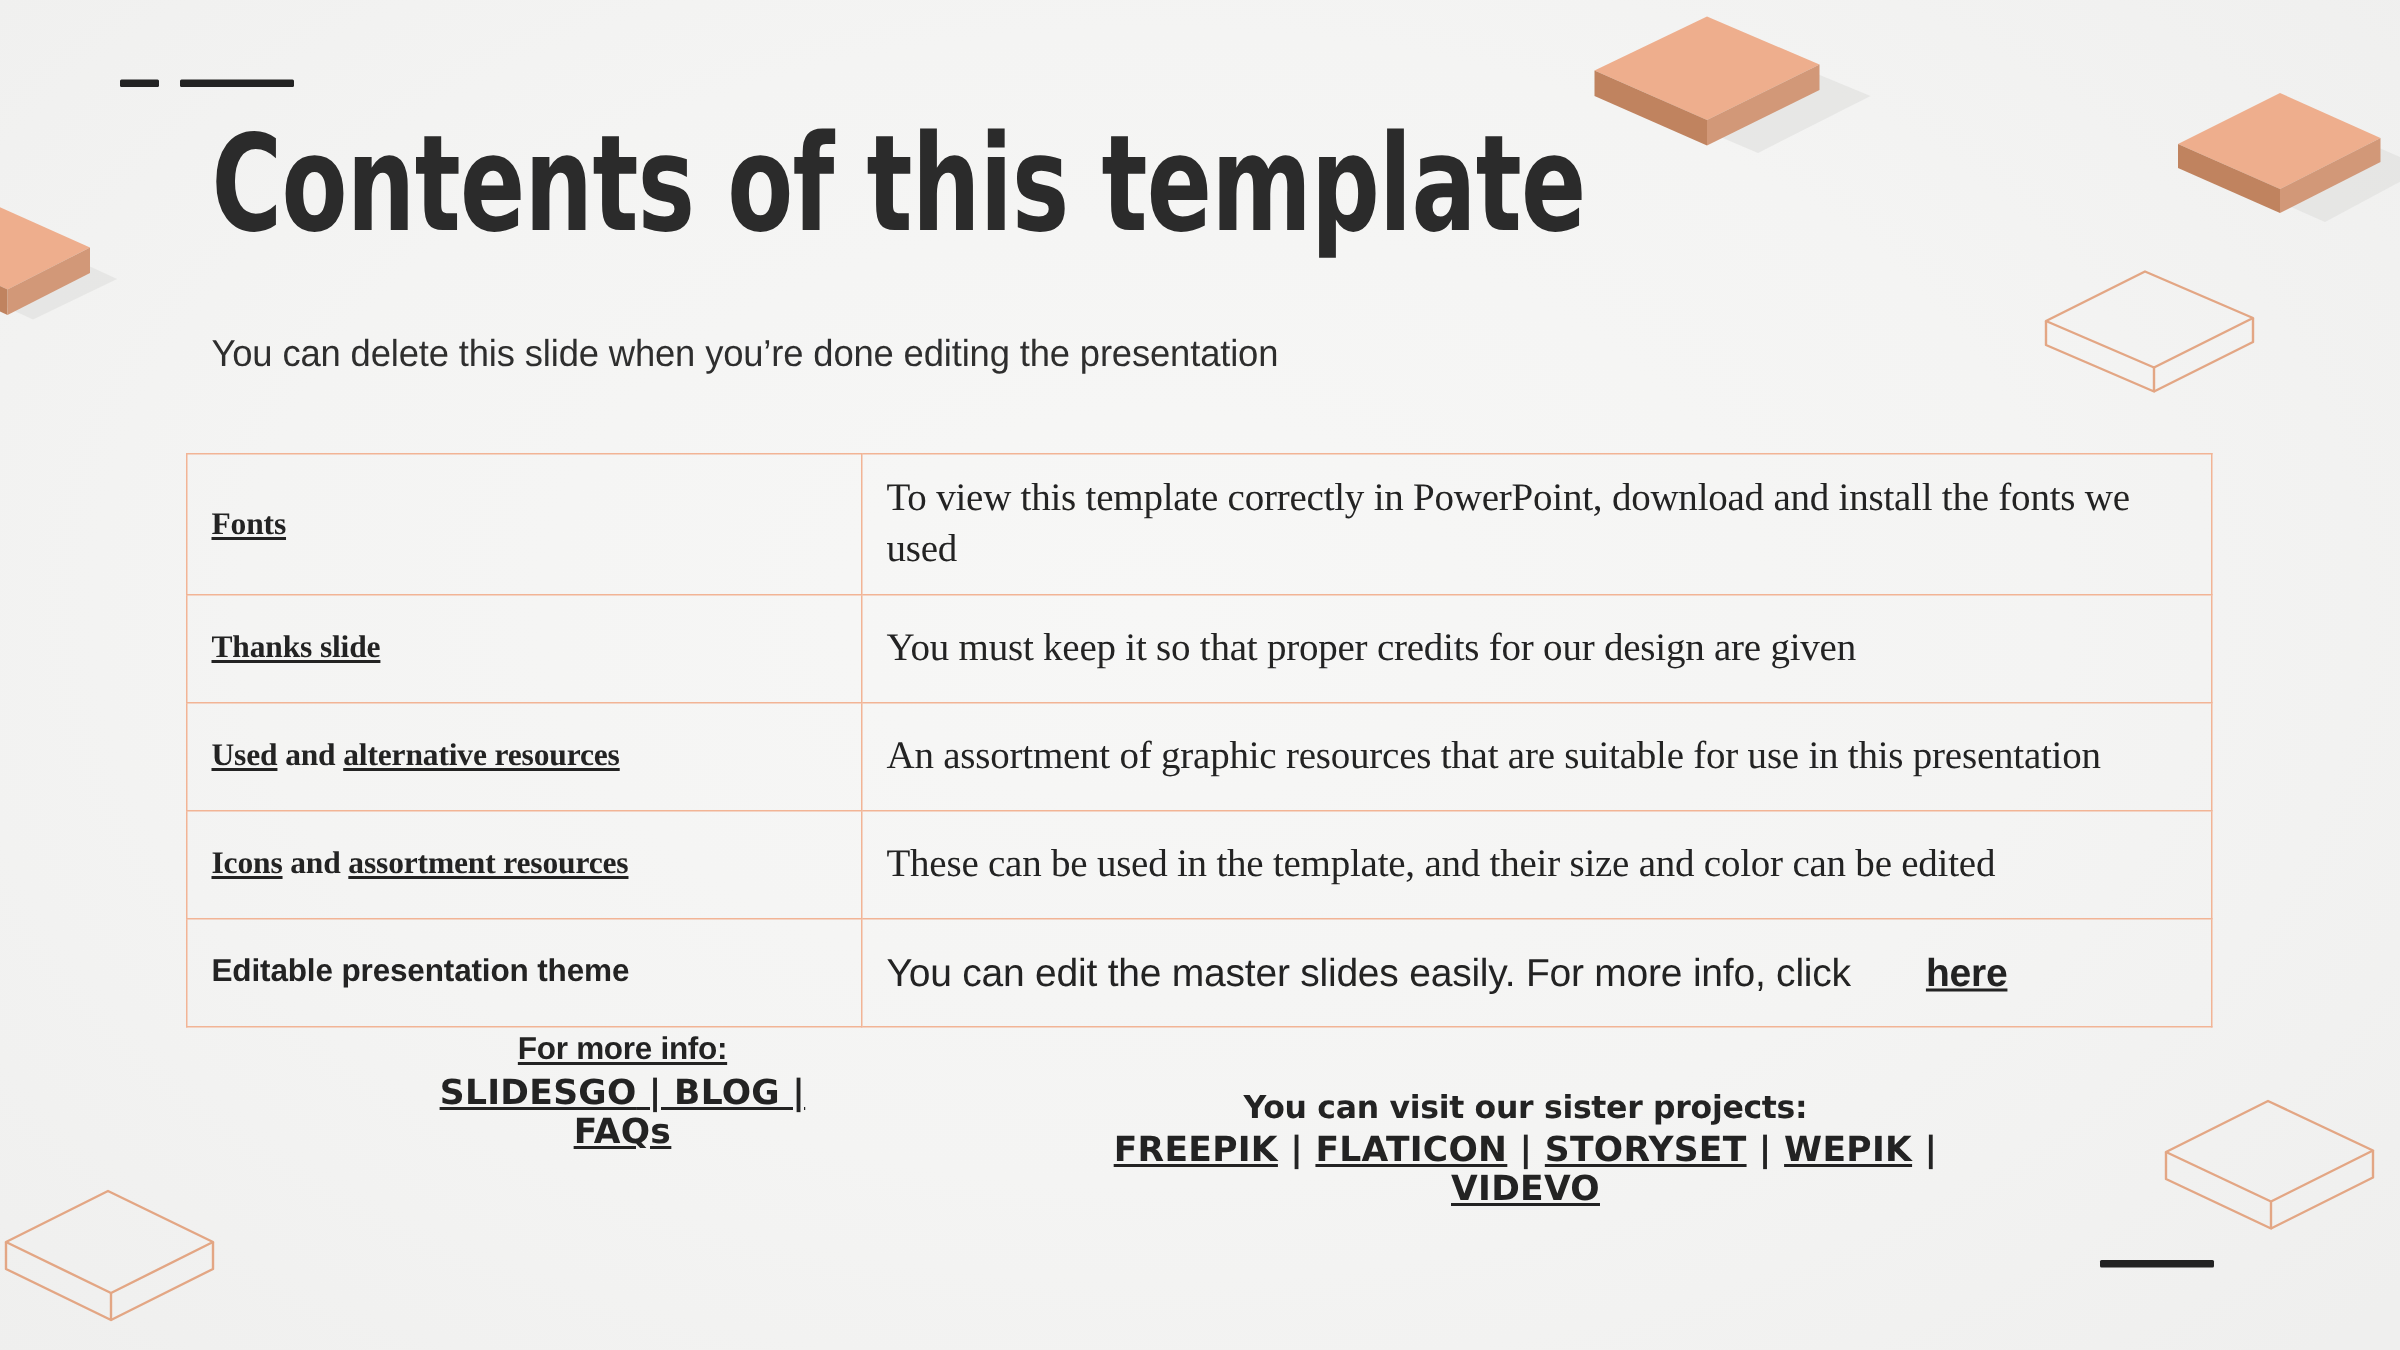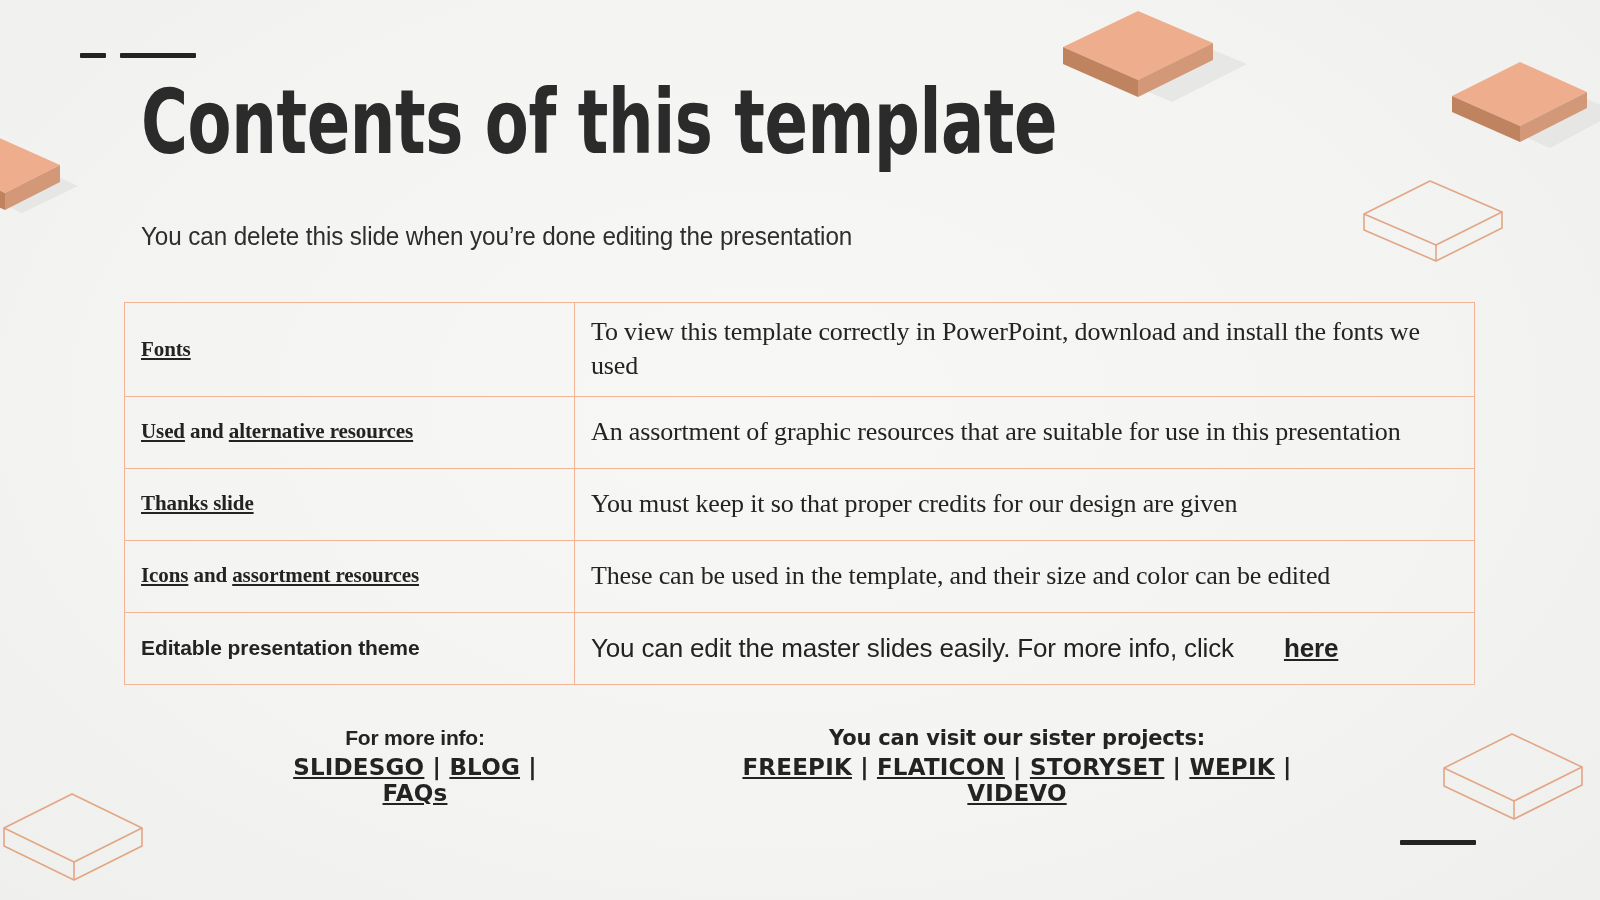--- a/index.html
+++ b/index.html
@@ -64,21 +64,21 @@
   .rgt .u { font-weight:bold;margin-left:43px; }
   .r2 td { height:72px;font-family:Liberation Serif, serif; }
   .r1 td { height:72px; }
 
   
   .foot { position:absolute; text-align:center; color:#232323; }
   .foot .hdr { font-weight:bold; font-size:21px; letter-spacing:-0.2px; }
   .foot .lnks { font-weight:bold; font-size:23px; letter-spacing:0.2px; margin-top:4px; }
   .foot .lnks .u { text-decoration:underline; text-underline-offset:2px; text-decoration-thickness:2px; }
   .foot .sep { font-weight:bold; }
-  #foot-left { left:275px; top:726px; width:280px; }
+  #foot-left { left:275px; top:688px; width:280px;text-decoration:underline; }
   #foot-left .hdr { font-family:"Liberation Sans", sans-serif; }
   #foot-right { left:722px; top:726px; width:590px; }
 
   .geo { font-family:"DejaVu Sans","Liberation Sans", sans-serif; }
 </style>
 </head>
 <body>
 
 <div id="slide">
 
@@ -141,32 +141,32 @@
             <tr class="r2">
               <td class="lft">
                 <div class="inner"><span class="u">Fonts</span></div>
               </td>
               <td class="rgt">
                 <div class="inner"><span>To view this template correctly in PowerPoint, download and install the fonts we used</span></div>
               </td>
             </tr>
             <tr class="r2">
               <td class="lft">
+                <div class="inner"><span class="u">Thanks slide</span></div>
+              </td>
+              <td class="rgt">
+                <div class="inner"><span>You must keep it so that proper credits for our design are given</span></div>
+              </td>
+            </tr>
+            <tr class="r2">
+              <td class="lft">
                 <div class="inner"><span class="u">Used</span><span> and </span><span class="u">alternative resources</span></div>
               </td>
               <td class="rgt">
                 <div class="inner"><span>An assortment of graphic resources that are suitable for use in this presentation</span></div>
-              </td>
-            </tr>
-            <tr class="r2">
-              <td class="lft">
-                <div class="inner"><span class="u">Thanks slide</span></div>
-              </td>
-              <td class="rgt">
-                <div class="inner"><span>You must keep it so that proper credits for our design are given</span></div>
               </td>
             </tr>
             <tr class="r2">
               <td class="lft">
                 <div class="inner"><span class="u">Icons</span><span> and </span><span class="u">assortment resources</span></div>
               </td>
               <td class="rgt">
                 <div class="inner"><span>These can be used in the template, and their size and color can be edited</span></div>
               </td>
             </tr>

